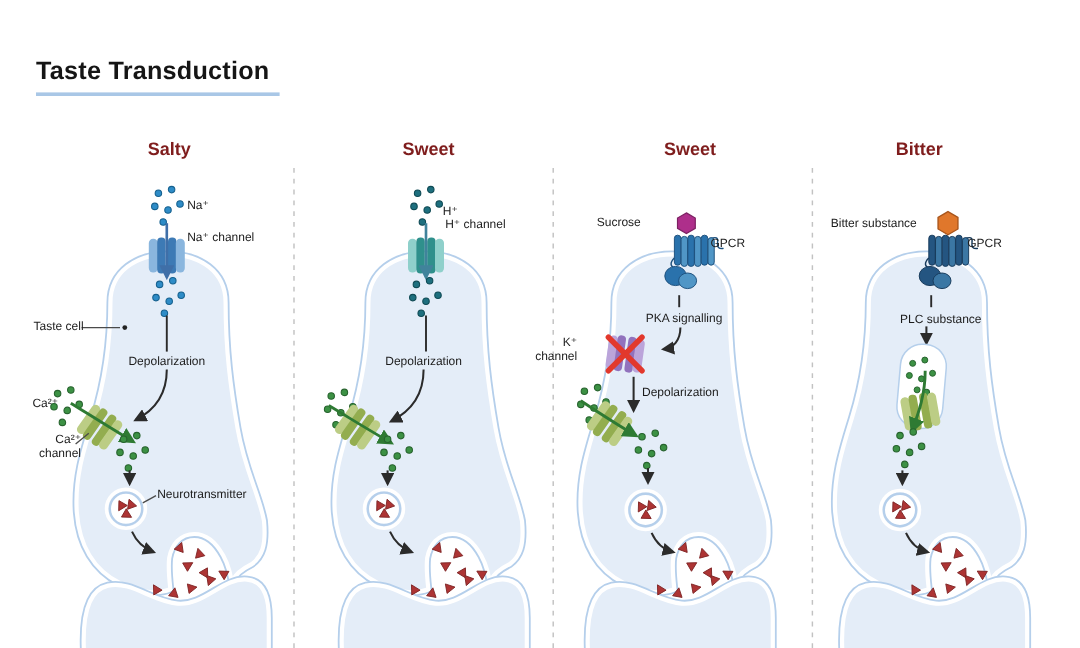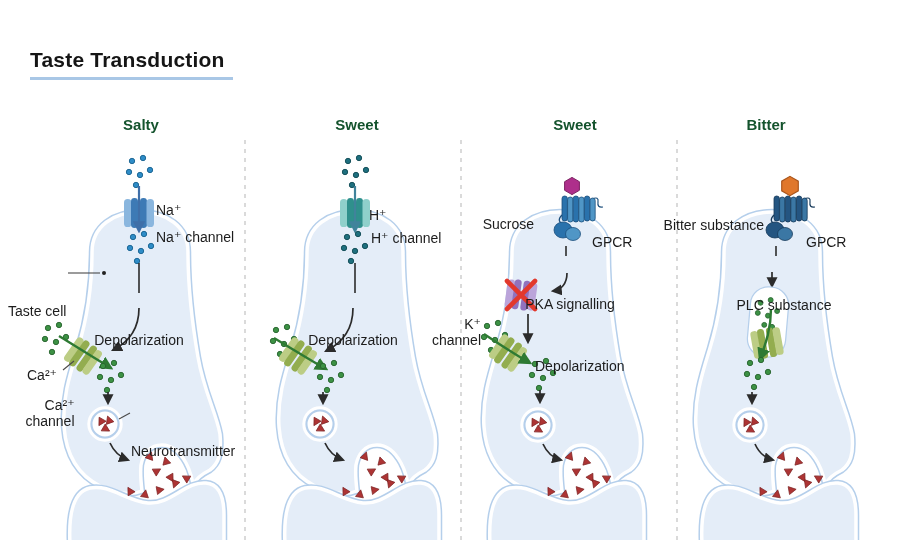--- a/index.html
+++ b/index.html
@@ -1,22 +1,22 @@
 <!DOCTYPE html>
 <html><head>
 <meta charset="utf-8">
 <style>
   html,body{margin:0;padding:0;background:#fff;}
   #stage{position:relative;width:869px;height:540px;background:#fff;overflow:hidden;
          font-family:"Liberation Sans","DejaVu Sans",sans-serif;}
   #art{position:absolute;left:0;top:0;}
   .title{position:absolute;left:30px;top:48px;font-size:21px;font-weight:bold;color:#151515;letter-spacing:.2px;}
   .title-underline{position:absolute;left:30px;top:77px;width:203px;height:3px;background:#a9c7e6;}
-  .col-header{position:absolute;top:116px;transform:translateX(-50%);font-size:15px;font-weight:bold;color:#14532d;}
-  .lbl{position:absolute;font-size:14px;color:#1c1c1c;white-space:nowrap;line-height:1.15;margin-top:36px;}
+  .col-header{position:absolute;top:116px;transform:translateX(-50%);font-size:15px;font-weight:bold;color:#7f1d1d;}
+  .lbl{position:absolute;font-size:10px;color:#1c1c1c;white-space:nowrap;line-height:1.15;}
   .ctr{transform:translateX(-50%);text-align:right;}
   .rgt{text-align:right;}
   
   .memA{fill:none;stroke:#b5cfeb;stroke-width:6.5;}
   .memB{fill:#e4edf8;stroke:#ffffff;stroke-width:3.5;}
   .capA{fill:#ffffff;stroke:#b5cfeb;stroke-width:5.5;}
   .capB{fill:#ffffff;stroke:#ffffff;stroke-width:3;}
   
   .cL{fill:var(--cl);} .cD{fill:var(--cd);}
   .dt{fill:var(--dc);stroke:var(--ds);stroke-width:.9;}
@@ -249,28 +249,28 @@
 <div class="title">Taste Transduction</div>
 <div class="title-underline"></div>
 
 <div class="col-header" style="left:141px">Salty</div>
 <div class="col-header" style="left:357px">Sweet</div>
 <div class="col-header" style="left:575px">Sweet</div>
 <div class="col-header" style="left:766px">Bitter</div>
 
 <span class="lbl" style="left:156px;top:166px">Na⁺</span>
 <span class="lbl" style="left:156px;top:193px">Na⁺ channel</span>
-<span class="lbl" style="left:8px;top:267px">Taste cell</span>
+<span class="lbl" style="left:28px;top:267px">Taste cell</span>
 <span class="lbl ctr" style="left:139px;top:296px">Depolarization</span>
 <span class="lbl" style="left:27px;top:331px">Ca²⁺</span>
 <span class="lbl ctr" style="left:50px;top:361px"><span>Ca²⁺</span><br><span>channel</span></span>
 <span class="lbl" style="left:131px;top:407px">Neurotransmitter</span>
 
 <span class="lbl" style="left:369px;top:171px">H⁺</span>
-<span class="lbl" style="left:371px;top:194px">H⁺ channel</span>
+<span class="lbl" style="left:371px;top:182px">H⁺ channel</span>
 <span class="lbl ctr" style="left:353px;top:296px">Depolarization</span>
 
 <span class="lbl" style="right:335px;top:180px">Sucrose</span>
 <span class="lbl" style="left:592px;top:198px">GPCR</span>
 <span class="lbl ctr" style="left:570px;top:260px">PKA signalling</span>
 <span class="lbl rgt" style="right:388px;top:280px"><span>K⁺</span><br><span>channel</span></span>
 <span class="lbl" style="left:535px;top:322px">Depolarization</span>
 
 <span class="lbl" style="right:105px;top:181px">Bitter substance</span>
 <span class="lbl" style="left:806px;top:198px">GPCR</span>

